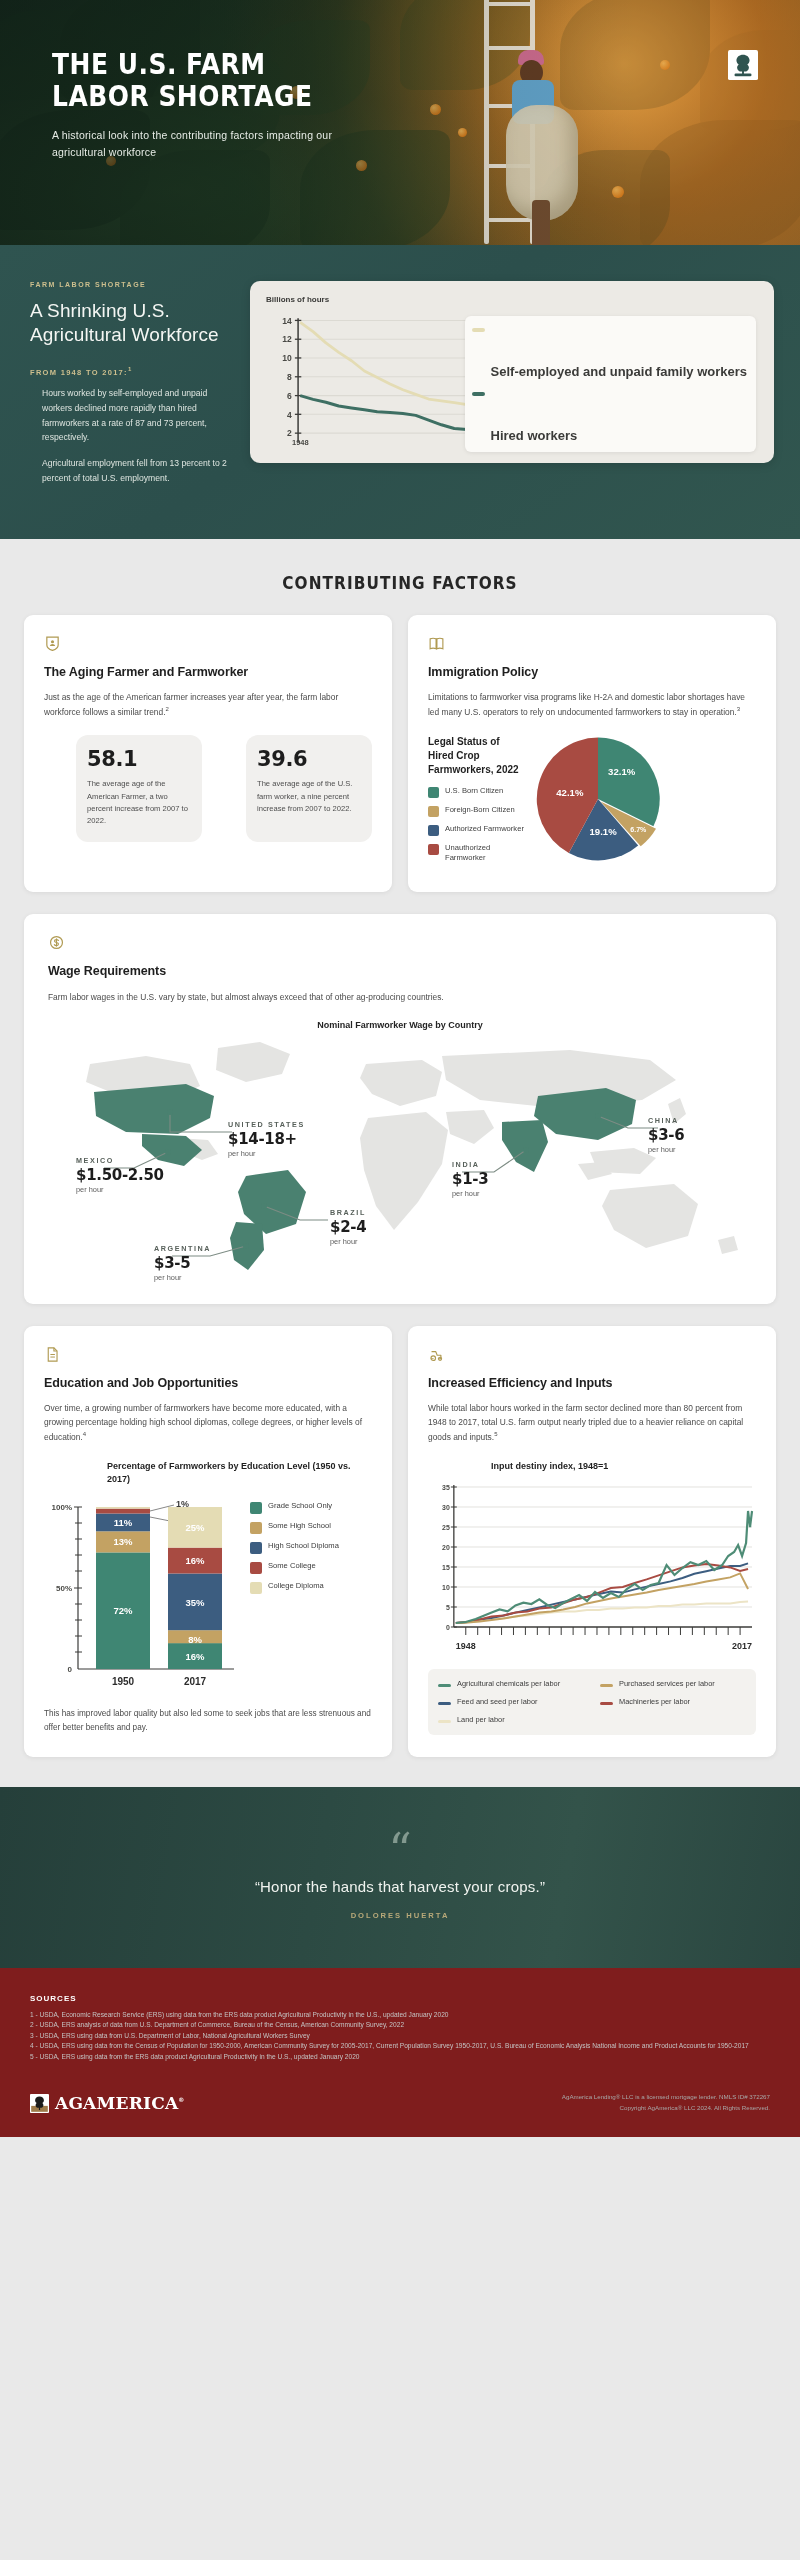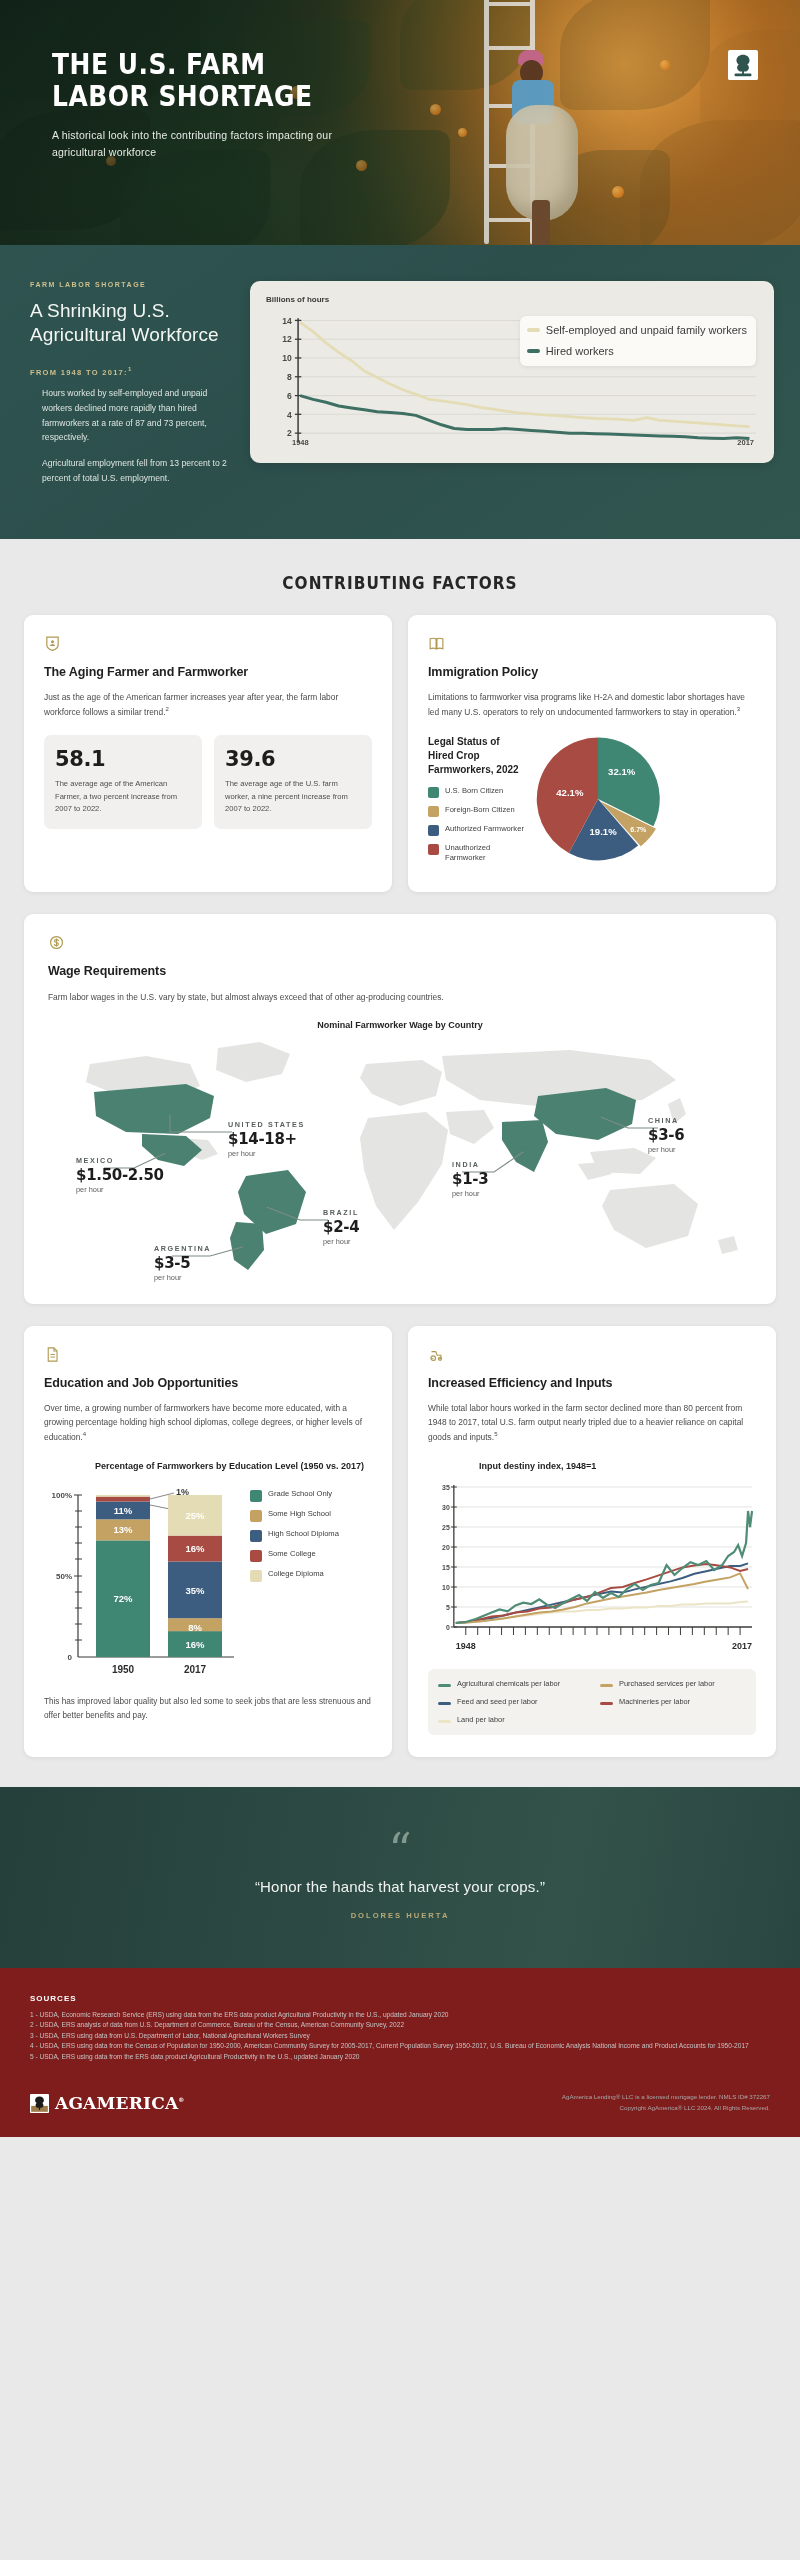--- a/index.html
+++ b/index.html
@@ -97,21 +97,21 @@
   .lc-wrap { position: relative; height: 122px; }
   .lc-wrap svg { display: block; }
   .lc-legend {
     position: absolute; right: 2px; top: 2px;
     background: #fbfaf7; border-radius: 6px; padding: 7px 9px 7px 7px;
     box-shadow: 0 1px 4px rgba(0,0,0,.08);
   }
   .lc-legend .row { display: flex; align-items: flex-start; margin-bottom: 6px; }
   .lc-legend .row:last-child { margin-bottom: 0; }
   .lc-legend .sw { width: 13px; height: 3.5px; border-radius: 2px; margin: 5px 6px 0 0; flex: none; }
-  .lc-legend .tx { font-size: 11px; line-height: 1.38; font-weight: 400; color: #3b3b39; }
+  .lc-legend .tx { font-size: 13px; line-height: 1.38; font-weight: 700; color: #3b3b39; margin-top: 40px; }
   .lc-xaxis { display: flex; justify-content: space-between; padding: 2px 4px 0 26px; }
   .lc-xaxis span { font-size: 7.5px; font-weight: 700; color: #4a4a46; }
 
   
   .cf-head {
     text-align: center; padding: 34px 0 22px 0;
     font-family: "DejaVu Sans", sans-serif;
     font-size: 17px; font-weight: 700; letter-spacing: 1.2px;
     color: #262626; text-transform: uppercase;
     transform: scaleX(.9);
@@ -125,21 +125,21 @@
   .card-icon svg { width: 100%; height: 100%; display: block; }
   .card-h {
     font-size: 12.5px; font-weight: 700; color: #1f1f1f;
     line-height: 1.32; margin-bottom: 10px; letter-spacing: -.1px;
   }
   .card-p { font-size: 8.4px; line-height: 1.68; color: #4b4b4b; }
   .sup { font-size: 6px; vertical-align: super; }
 
   .stat-row { display: flex; gap: 12px; margin-top: 16px; }
   .stat {
-    background: #f1f0ee; border-radius: 7px; padding: 12px 11px 14px 11px; flex: 1;
+    background: #f1f0ee; border-radius: 12px; padding: 12px 11px 14px 11px; flex: 1; margin-left: 32px;
   }
   .stat-n {
     font-family: "DejaVu Sans", sans-serif;
     font-size: 21px; font-weight: 700; color: #1d1d1d; letter-spacing: -.4px;
     margin-bottom: 7px;
   }
   .stat-t { font-size: 7.6px; line-height: 1.62; color: #4e4e4e; }
 
   
   .pie-block { display: flex; gap: 10px; margin-top: 16px; align-items: flex-start; }
@@ -156,21 +156,21 @@
   .card-wide { background: #fff; border-radius: 9px; padding: 20px 24px 24px 24px; box-shadow: 0 1px 5px rgba(0,0,0,.07); }
   .map-cap { text-align: center; font-size: 9px; font-weight: 700; color: #242424; margin: 16px 0 4px 0; }
   .map-wrap { position: relative; height: 246px; margin-top: 4px; }
   .map-wrap svg { display: block; width: 100%; height: 100%; }
   .mlabel { position: absolute; }
   .mlabel .mc { font-size: 7.2px; letter-spacing: 1.6px; font-weight: 700; color: #57605a; text-transform: uppercase; }
   .mlabel .mv { font-family: "DejaVu Sans", sans-serif; font-size: 15px; font-weight: 700; color: #1d1d1d; letter-spacing: -.3px; margin-top: 1px; }
   .mlabel .mh { font-size: 7.4px; color: #5b5b5b; margin-top: 1px; }
 
   
-  .chart-t { font-size: 9px; font-weight: 700; color: #1f1f1f; line-height: 1.38; margin: 16px 0 8px 4px; padding-left: 47px; }
+  .chart-t { font-size: 9px; font-weight: 700; color: #1f1f1f; line-height: 1.38; margin: 16px 0 8px 16px; padding-left: 47px; }
   .bar-area { display: flex; gap: 10px; align-items: flex-start; }
   .bar-svg { flex: none; }
   .bar-legend { padding-top: 8px; }
   .bl-row { display: flex; align-items: flex-start; margin-bottom: 7px; }
   .bl-sw { width: 12px; height: 12px; border-radius: 2px; margin: 1px 6px 0 0; flex: none; }
   .bl-tx { font-size: 7.6px; line-height: 1.32; color: #3b3b3b; }
   .note { font-size: 8.2px; line-height: 1.68; color: #4b4b4b; margin-top: 14px; }
   .idx-legend { background: #f3f2ef; border-radius: 6px; padding: 10px 10px; margin-top: 12px;
     display: grid; grid-template-columns: 1fr 1fr; gap: 8px 16px; }
   .il-row { display: flex; align-items: flex-start; }
@@ -507,21 +507,21 @@
         <div class="mlabel" style="left:28px;top:122px;">
           <div class="mc">MEXICO</div>
           <div class="mv">$1.50-2.50</div>
           <div class="mh">per hour</div>
         </div>
         <div class="mlabel" style="left:106px;top:210px;">
           <div class="mc">ARGENTINA</div>
           <div class="mv">$3-5</div>
           <div class="mh">per hour</div>
         </div>
-        <div class="mlabel" style="left:275px;top:174px;">
+        <div class="mlabel" style="left:282px;top:174px;">
           <div class="mc">BRAZIL</div>
           <div class="mv">$2-4</div>
           <div class="mh">per hour</div>
         </div>
         <div class="mlabel" style="left:600px;top:82px;">
           <div class="mc">CHINA</div>
           <div class="mv">$3-6</div>
           <div class="mh">per hour</div>
         </div>
         <div class="mlabel" style="left:404px;top:126px;">

